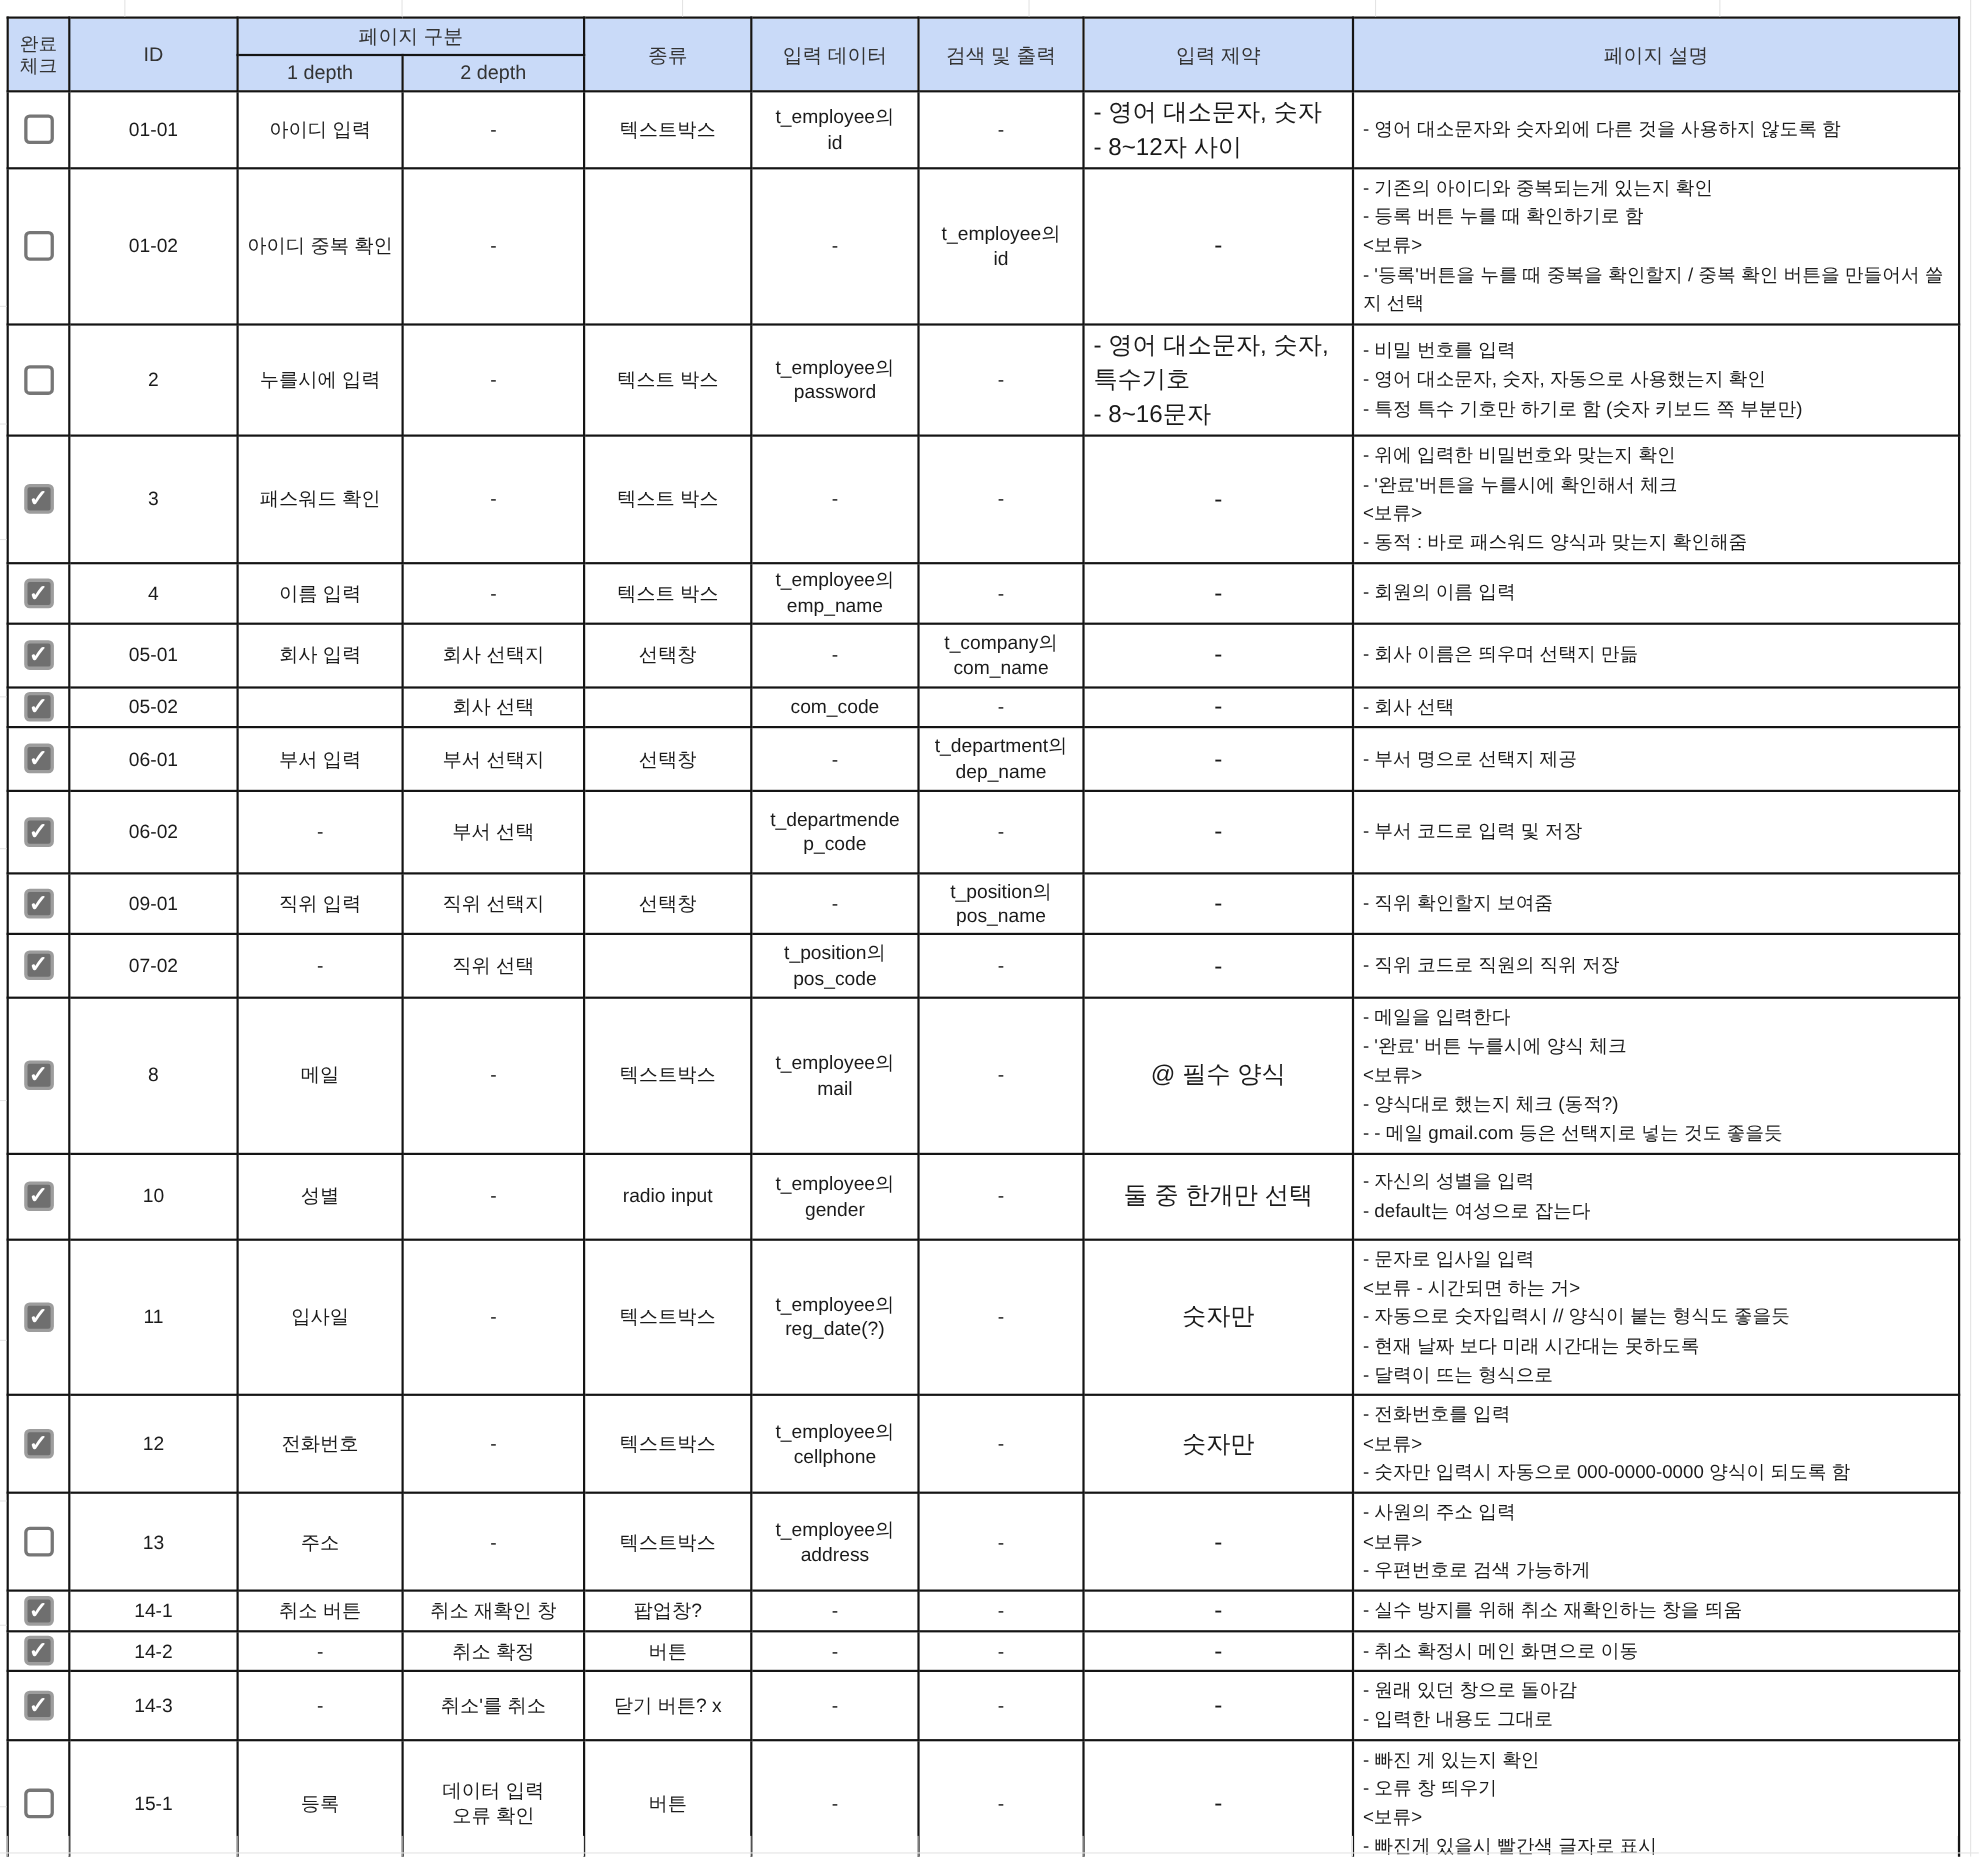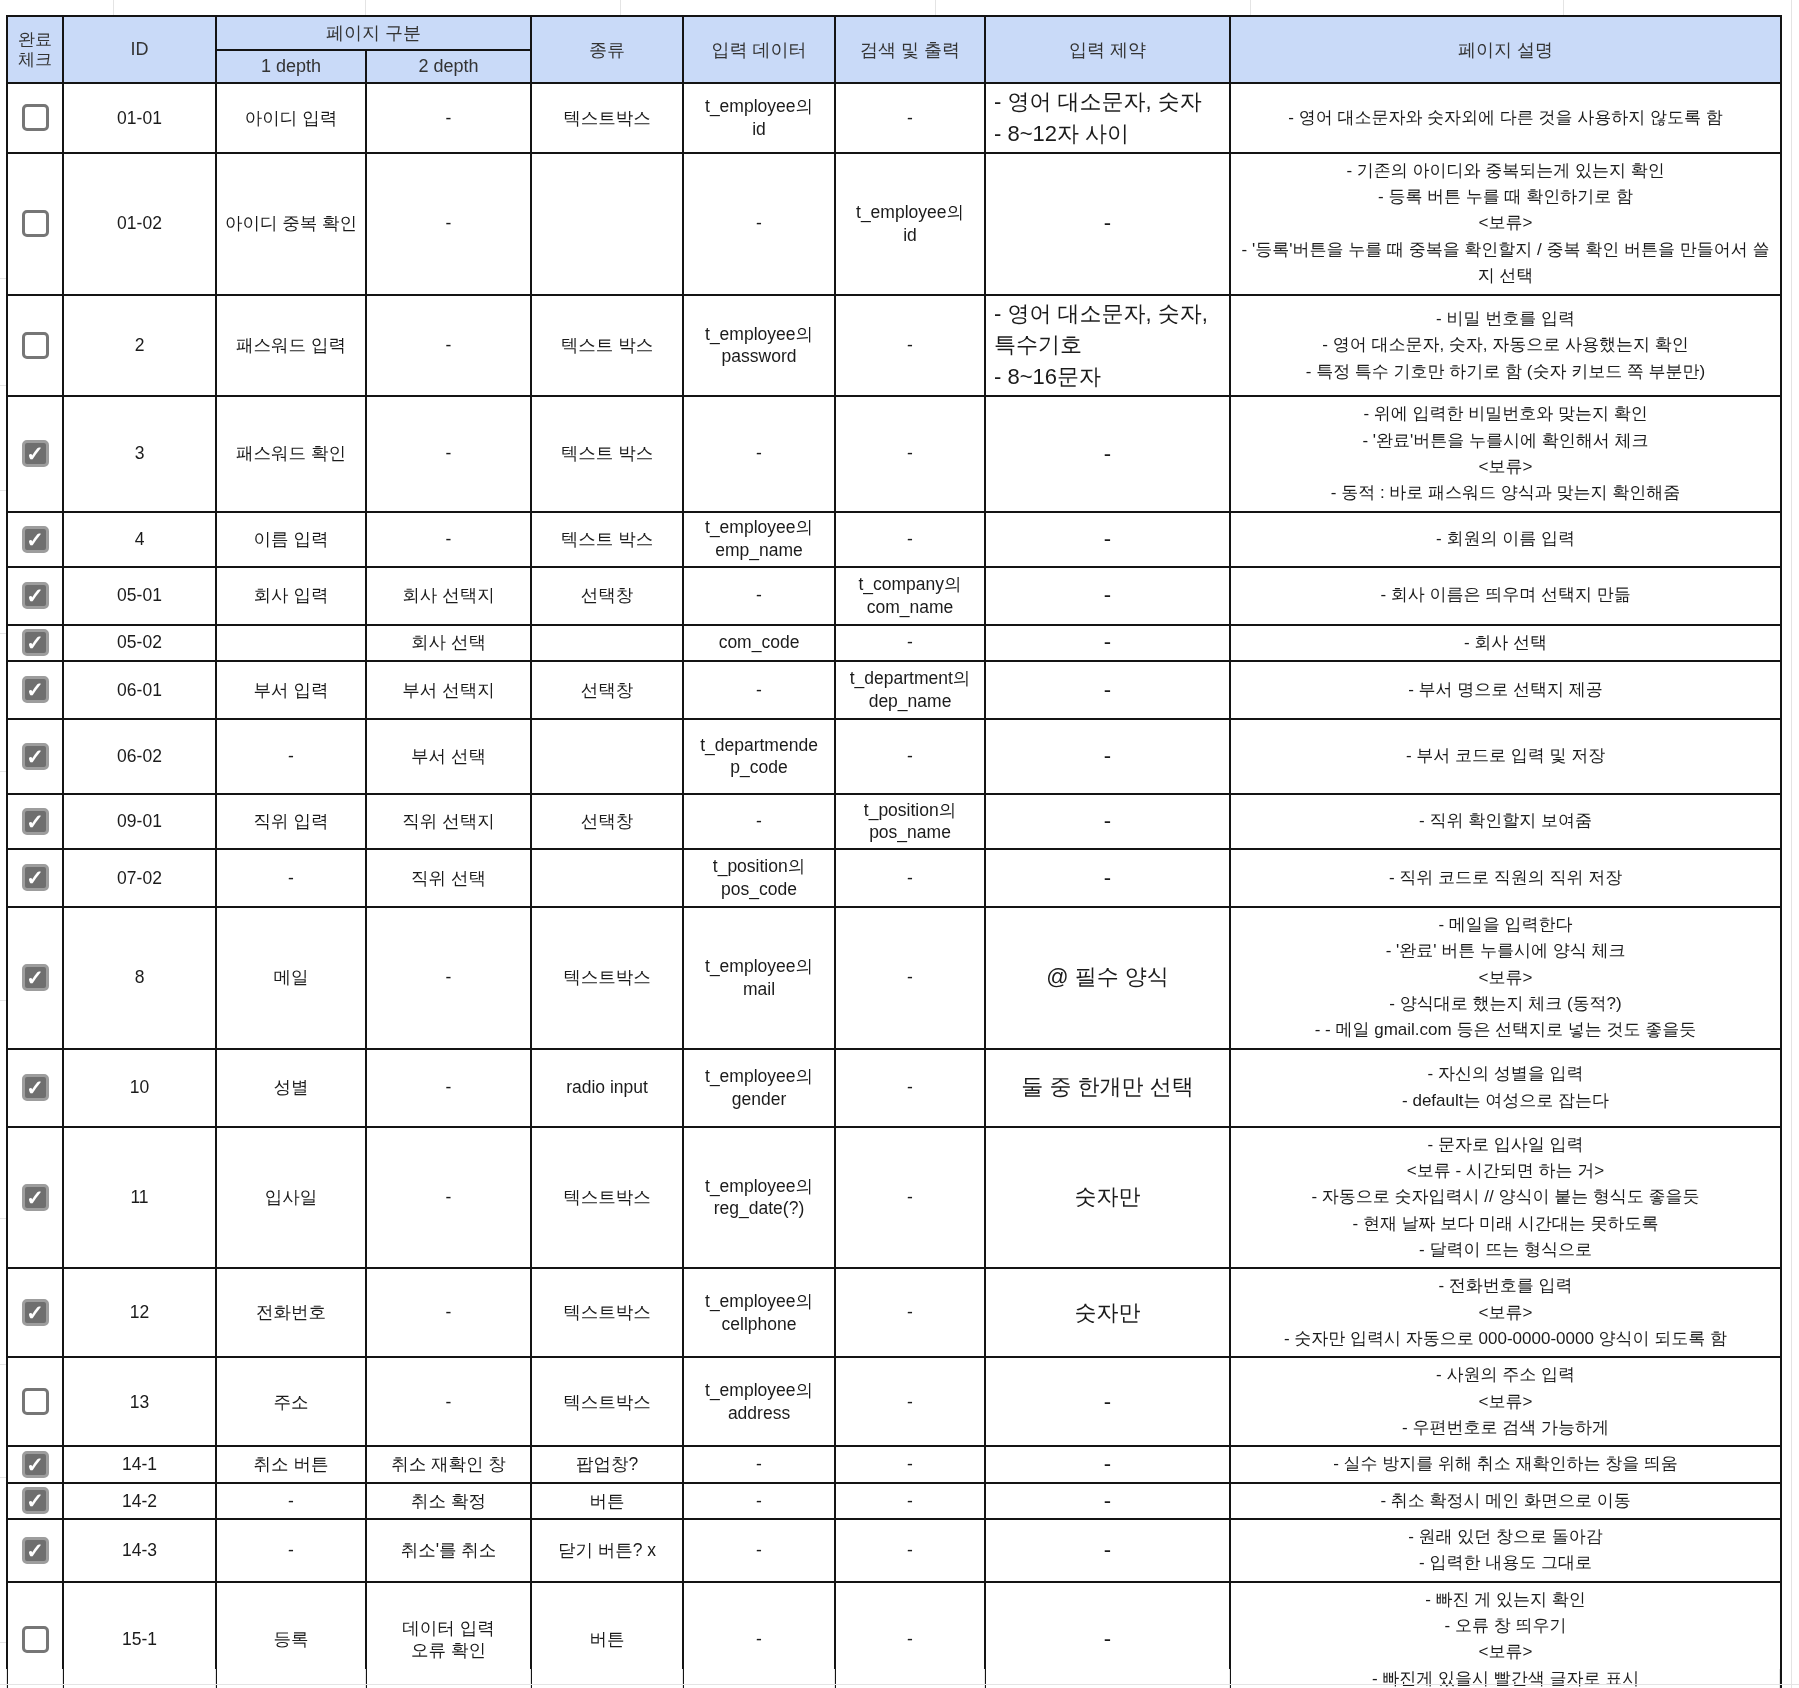--- a/index.html
+++ b/index.html
@@ -11,21 +11,21 @@
   }
   html,body{margin:0;padding:0;background:#ffffff;}
   body{width:1799px;height:1688px;overflow:hidden;font-family:"Liberation Sans",sans-serif;color:var(--text);}
   #canvas{position:relative;width:1756px;height:1688px;background:#fff;}
   .gridline{position:absolute;background:var(--grid-faint);}
   table{border-collapse:collapse;table-layout:fixed;position:absolute;left:6px;top:15px;width:1774px;}
   th,td{border:2px solid var(--border);white-space:pre-line;overflow:hidden;vertical-align:middle;}
   thead th{background:var(--header-bg);font-weight:400;font-size:18px;color:#333;text-align:center;padding:2px;}
   th.check-h{font-size:17px;line-height:1.15;}
   td{font-size:17.5px;line-height:1.3;text-align:center;padding:2px 4px;}
-  td.c-desc{text-align:center;font-size:17px;line-height:1.55;padding:4px 8px;vertical-align:middle;}
+  td.c-desc{text-align:left;font-size:17px;line-height:1.55;padding:4px 8px;vertical-align:middle;}
   td.c-constraint{font-size:22px;}
   td.c-constraint.left{text-align:left;padding-left:8px;line-height:1.45;}
   .cb{display:inline-block;width:27px;height:27px;box-sizing:border-box;border:3px solid #767676;border-radius:5px;background:#fff;vertical-align:middle;}
   .cb.checked{background:var(--cb-fill);border-color:#9d9d9d;color:#fff;font-size:21px;line-height:21px;font-weight:bold;text-align:center;}
 </style>
 </head>
 <body>
 
 <div id="canvas">
 
@@ -83,21 +83,21 @@
 id</td>
     <td class="c-constraint">-</td>
     <td class="c-desc">- 기존의 아이디와 중복되는게 있는지 확인
 - 등록 버튼 누를 때 확인하기로 함
 &lt;보류&gt;
 - '등록'버튼을 누를 때 중복을 확인할지 / 중복 확인 버튼을 만들어서 쓸지 선택</td>
   </tr>
         <tr style="height: 100px;">
     <td class="c-check"><span class="cb"></span></td>
     <td class="c-id">2</td>
-    <td>패스워드 입력</td>
+    <td>누를시에 입력</td>
     <td>-</td>
     <td>텍스트 박스</td>
     <td>t_employee의
 password</td>
     <td>-</td>
     <td class="c-constraint left">- 영어 대소문자, 숫자,
 특수기호
 - 8~16문자</td>
     <td class="c-desc">- 비밀 번호를 입력
 - 영어 대소문자, 숫자, 자동으로 사용했는지 확인

